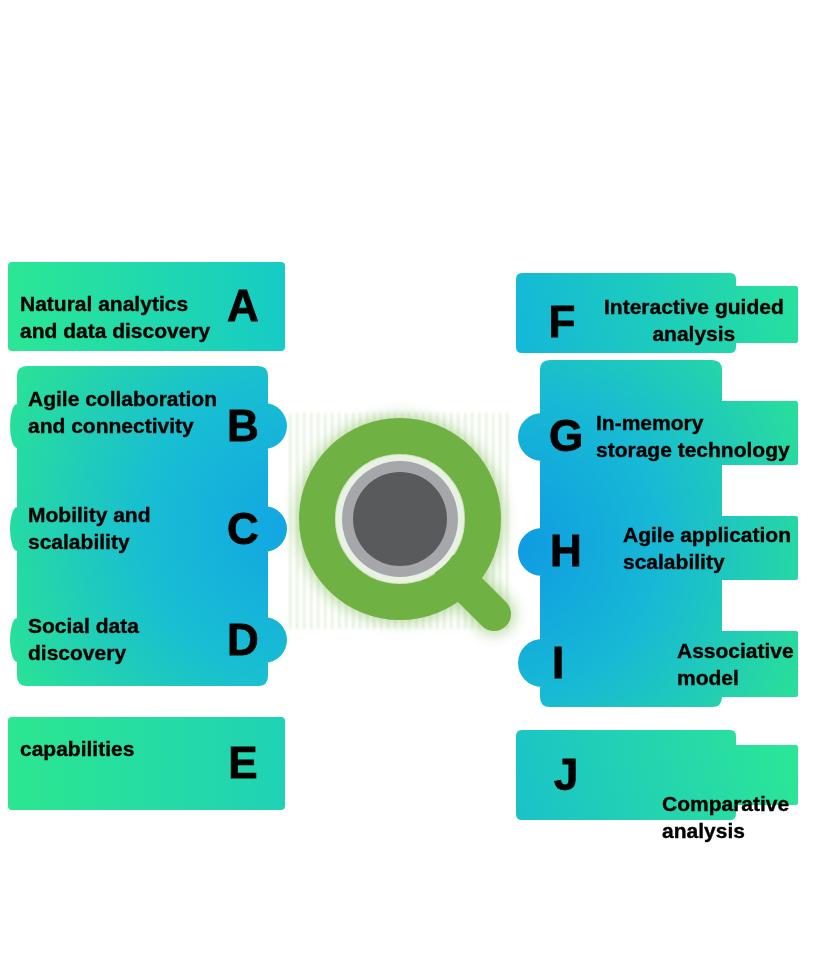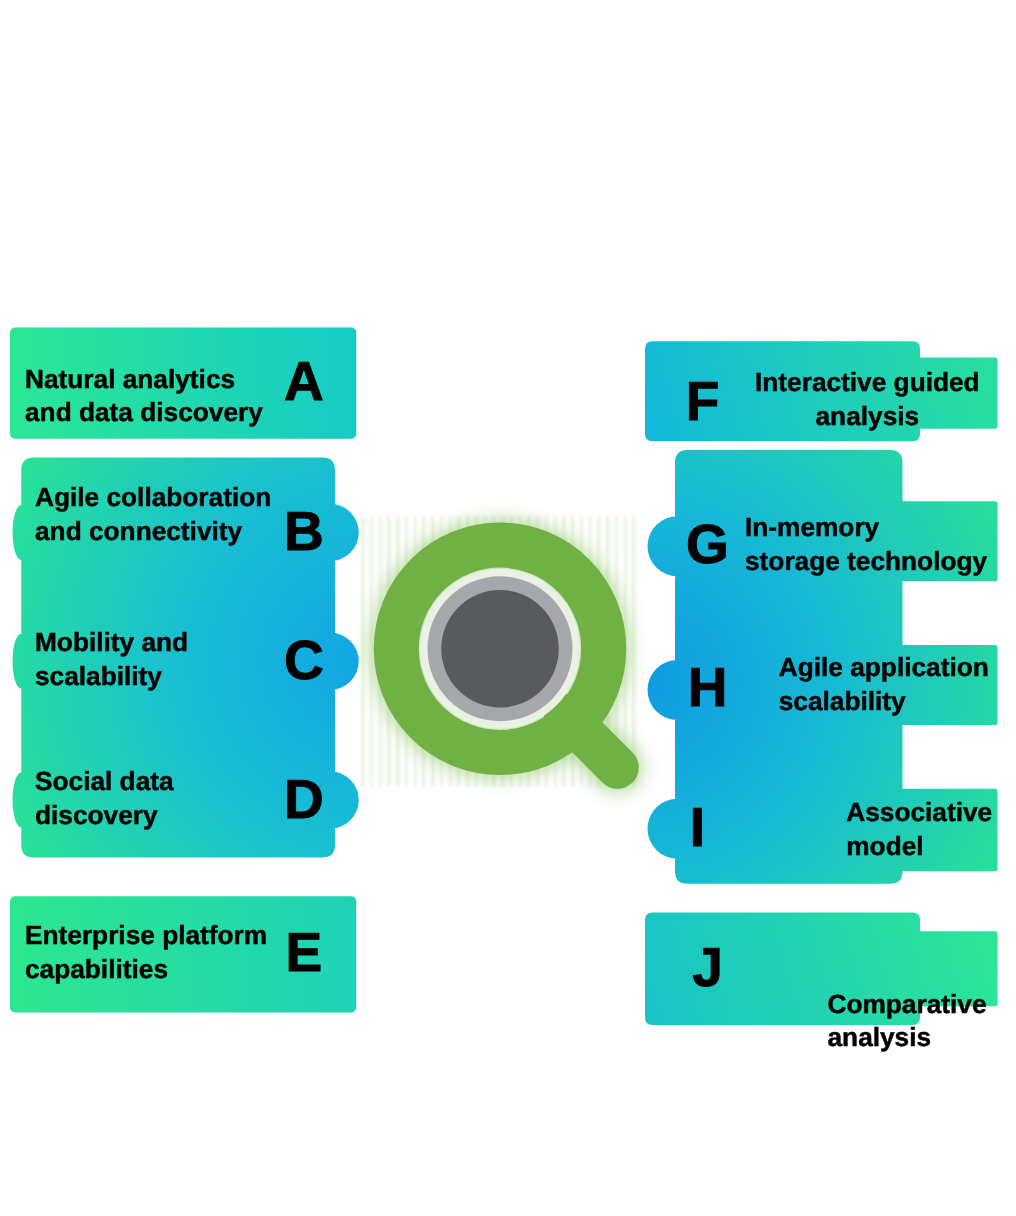--- a/index.html
+++ b/index.html
@@ -136,21 +136,20 @@
   </div>
   <div class="lbl" style="left:28px;top:501px;">
     <span>Mobility and</span>
     <span>scalability</span>
   </div>
   <div class="lbl" style="left:28px;top:612px;">
     <span>Social data</span>
     <span>discovery</span>
   </div>
   <div class="lbl" style="left:20px;top:735px;">
-    <span>Enterprise platform</span>
     <span>capabilities</span>
   </div>
 
   <div class="lbl" style="left:604px;top:293px;text-align:center;">
     <span>Interactive guided</span>
     <span>analysis</span>
   </div>
   <div class="lbl" style="left:596px;top:409px;">
     <span>In-memory</span>
     <span>storage technology</span>

